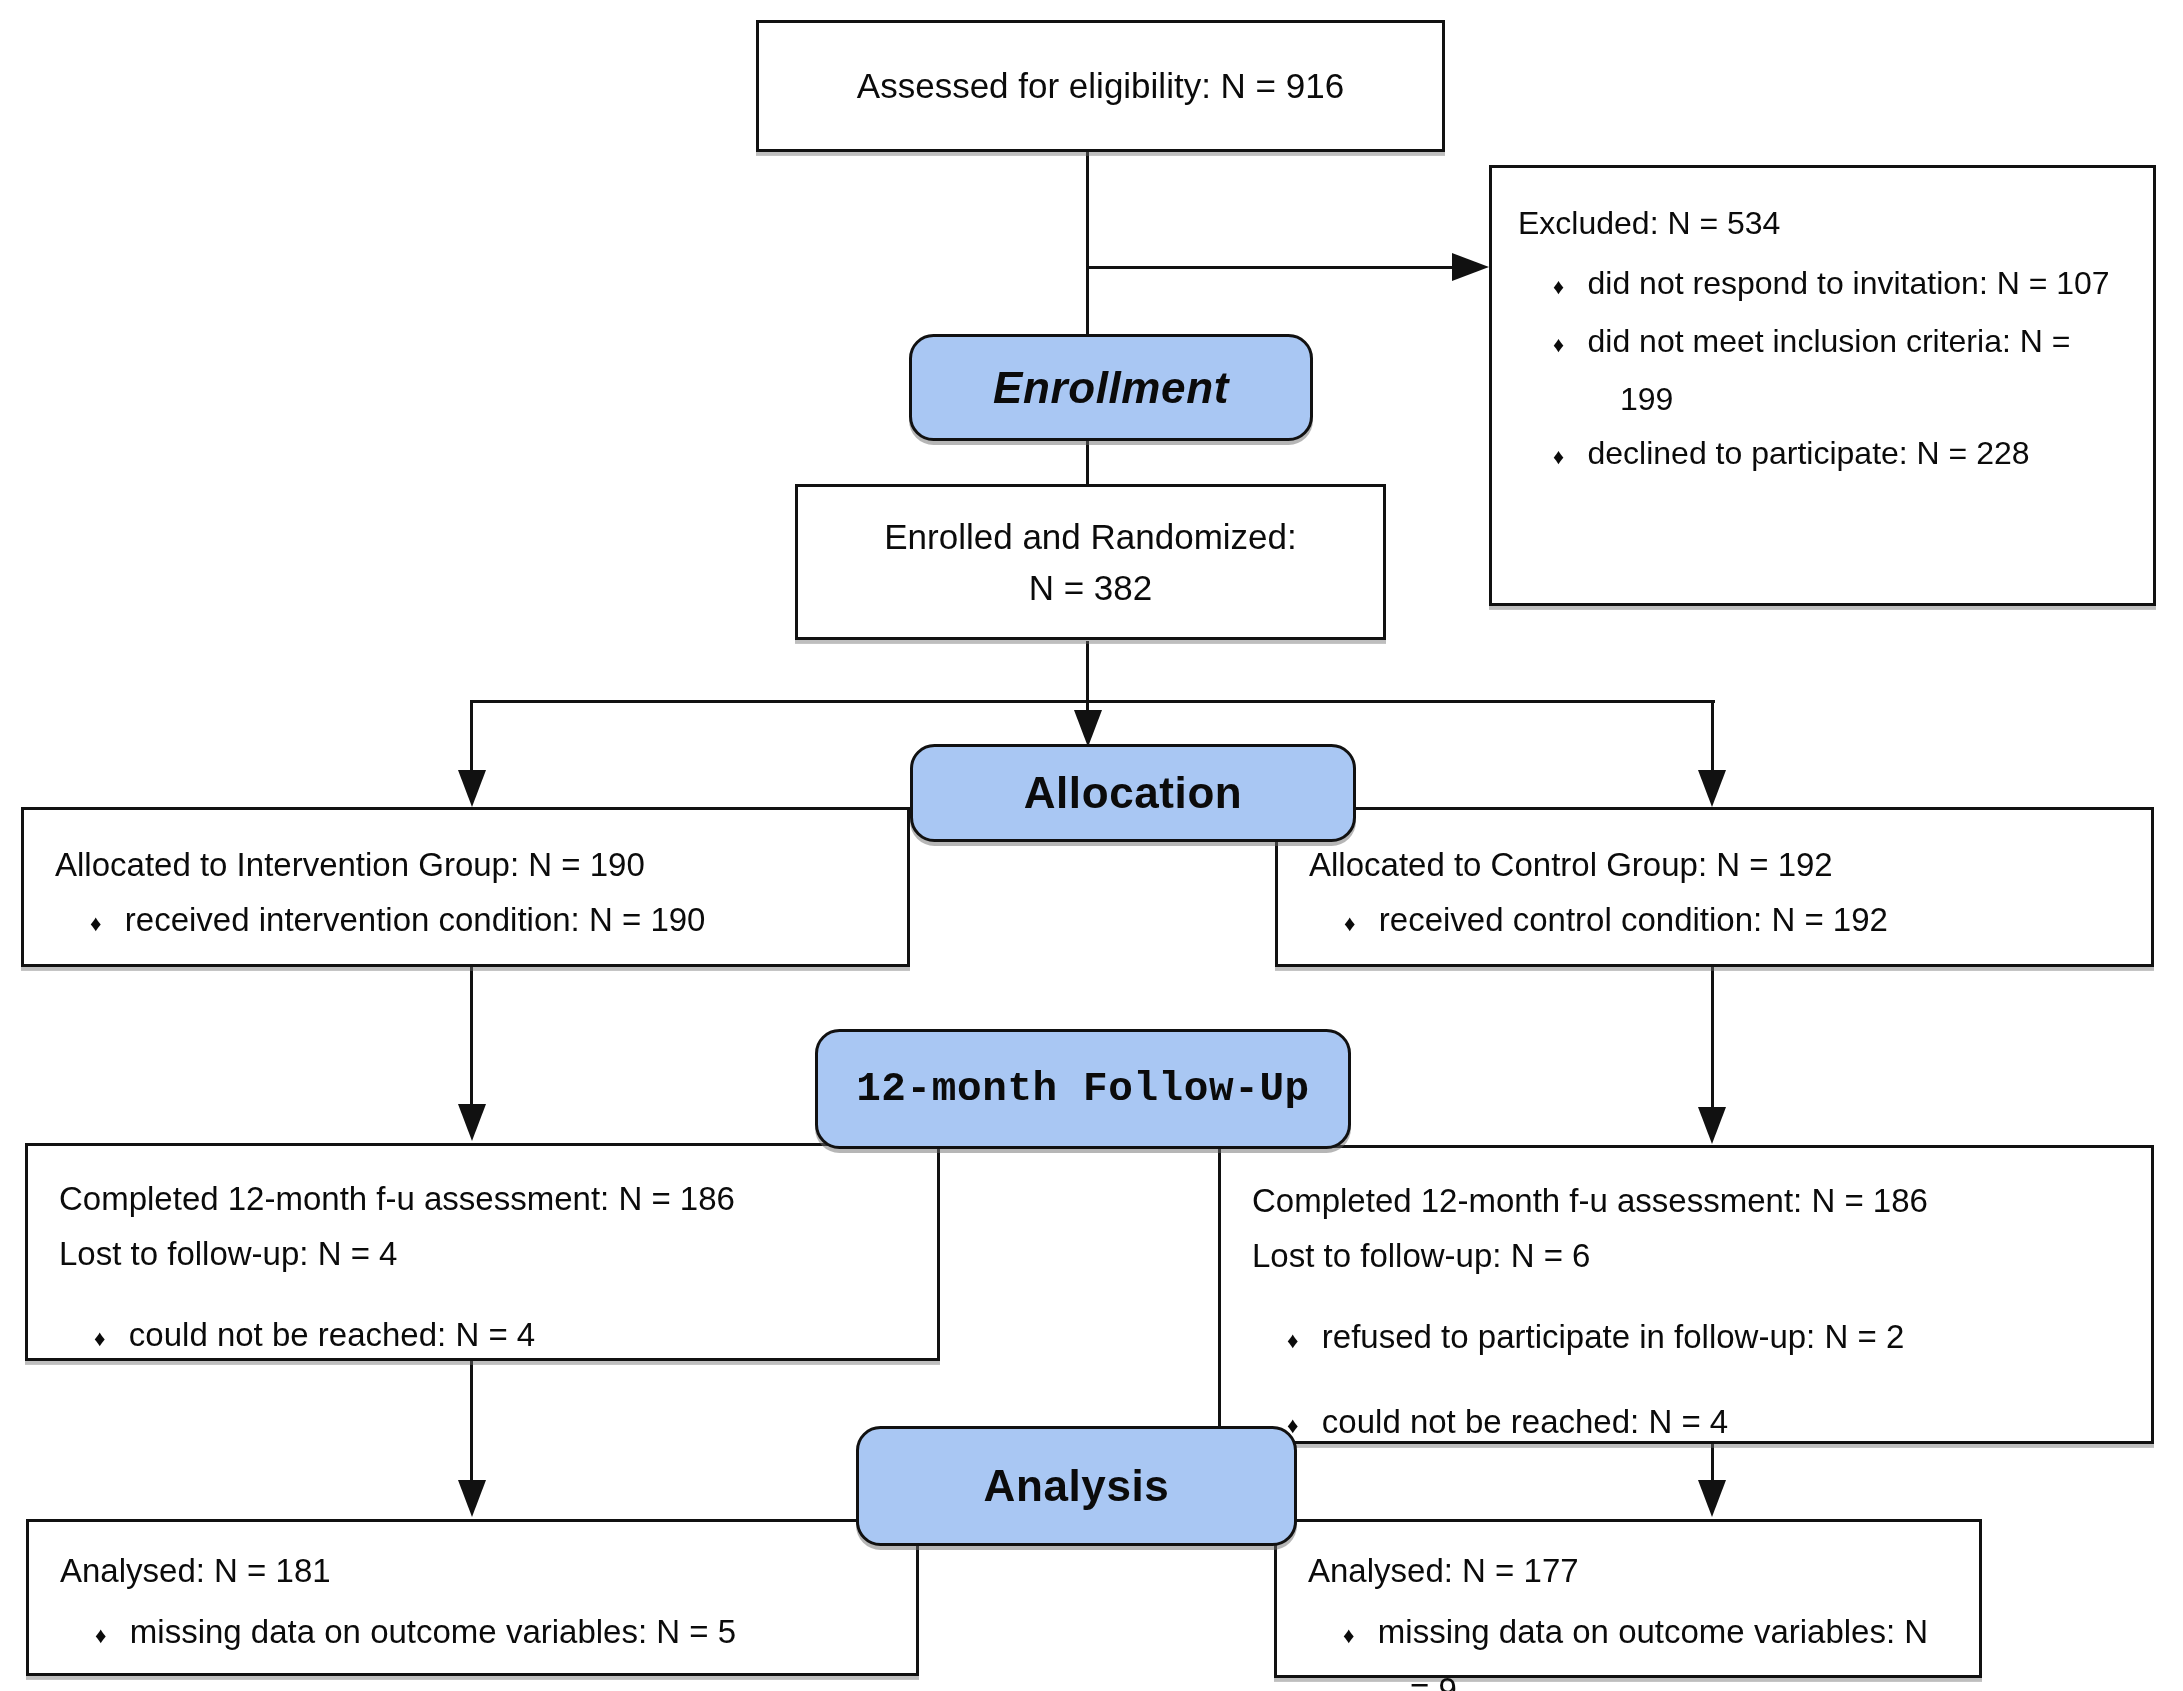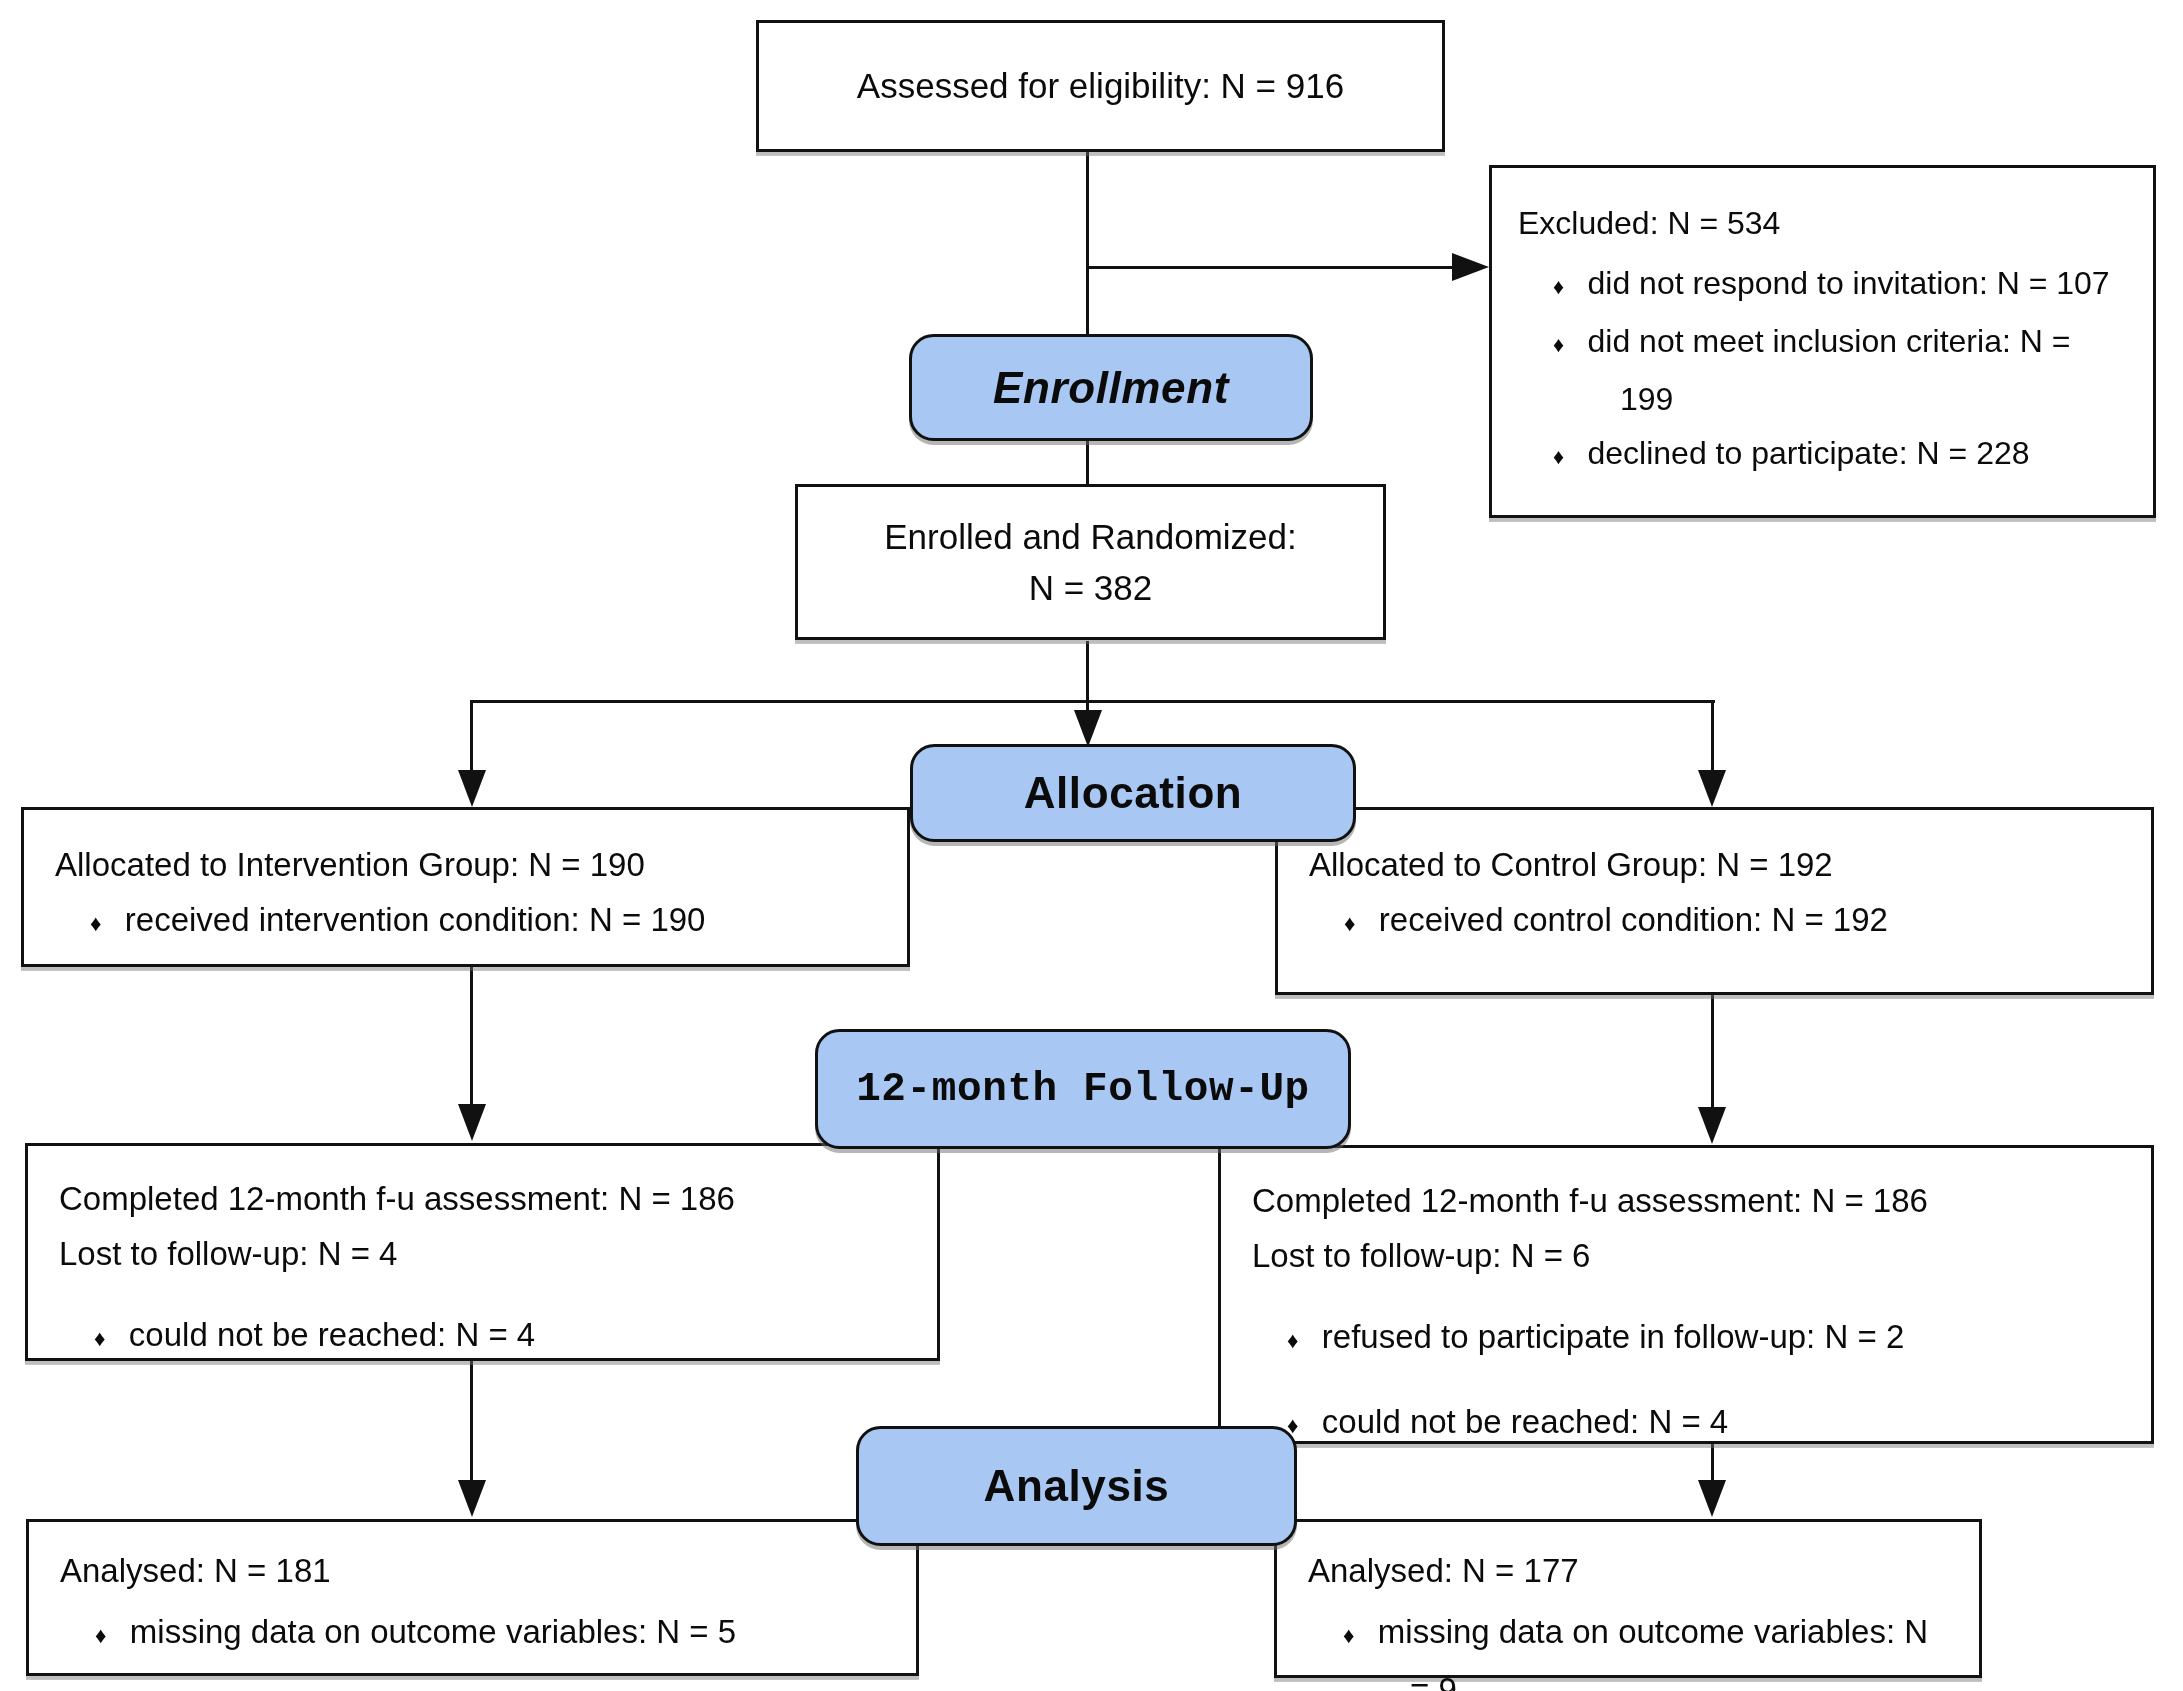--- a/index.html
+++ b/index.html
@@ -93,21 +93,21 @@
   <div class="vline" style="left:470px;top:1360px;height:122px;"></div>
   <div class="arrow-down" style="left:458px;top:1480px;"></div>
 
   <div class="vline" style="left:1711px;top:1444px;height:38px;"></div>
   <div class="arrow-down" style="left:1698px;top:1480px;"></div>
 
   <div class="wbox center-text" style="left:756px;top:19.5px;width:689px;height:132px;font-size:35px;">
     <span>Assessed for eligibility: N = 916</span>
   </div>
 
-  <div class="wbox" style="left:1489px;top:165px;width:667px;height:353px;font-size:32px;line-height:53px;">
+  <div class="wbox" style="left:1489px;top:165px;width:667px;height:441px;font-size:32px;line-height:53px;">
     <div class="inner" style="padding:29px 26px;">
       <div>Excluded: N = 534</div>
       <div class="bline small-gap-top">
         <span class="bullet">♦</span><span>did not respond to invitation: N = 107</span>
       </div>
       <div class="bline">
         <span class="bullet">♦</span><span>did not meet inclusion criteria: N = 199</span>
       </div>
       <div class="bline">
         <span class="bullet">♦</span><span>declined to participate: N = 228</span>
@@ -124,21 +124,21 @@
 
   <div class="wbox" style="left:21px;top:807px;width:889px;height:160px;">
     <div class="inner" style="padding:27px 31px;">
       <div>Allocated to Intervention Group: N = 190</div>
       <div class="bline">
         <span class="bullet">♦</span><span>received intervention condition: N = 190</span>
       </div>
     </div>
   </div>
 
-  <div class="wbox" style="left:1275px;top:807px;width:879px;height:188px;">
+  <div class="wbox" style="left:1275px;top:807px;width:879px;height:160px;">
     <div class="inner" style="padding:27px 31px;">
       <div>Allocated to Control Group: N = 192</div>
       <div class="bline">
         <span class="bullet">♦</span><span>received control condition: N = 192</span>
       </div>
     </div>
   </div>
 
   <div class="wbox" style="left:25px;top:1143px;width:915px;height:218px;line-height:55px;">
     <div class="inner" style="padding:24.5px 31px;">

